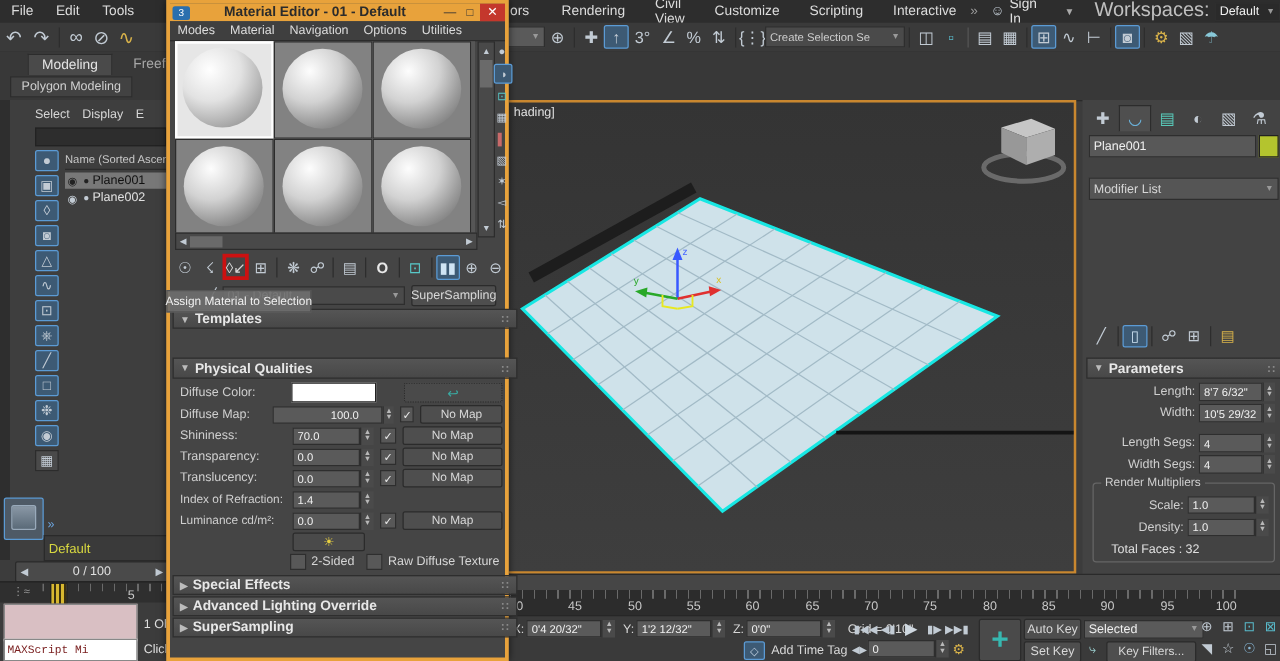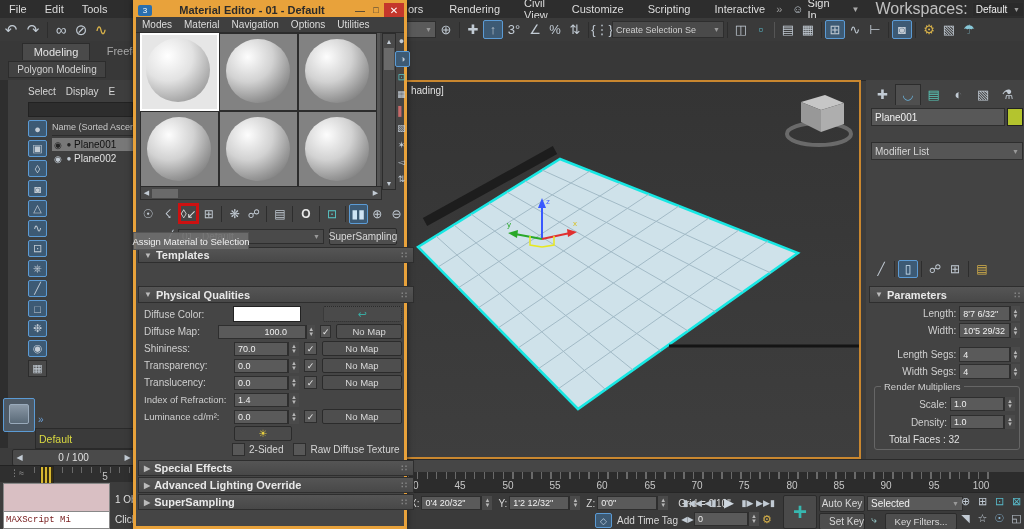--- a/index.html
+++ b/index.html
@@ -390,21 +390,21 @@
         </span>
       <span class="ic" style="width:16px;font-size:11px;color:#d8b24a;">⚙</span>
     </div>
 
     <div class="btn a" style="left:378px;top:2px;width:32px;height:32px;background:#4a4a4a;">
       <span style="color:#37b8b0;font-size:24px;font-weight:bold;">+</span>
     </div>
     <div class="btn a" style="left:414px;top:2px;width:44px;height:15px;">
       <span style="font-size:10px;">Auto Key</span>
     </div>
-    <div class="btn a" style="left:414px;top:20px;width:44px;height:15px;justify-content:flex-end;">
+    <div class="btn a" style="left:414px;top:20px;width:44px;height:15px;">
       <span style="font-size:10px;">Set Key</span>
     </div>
     <div class="fld a" style="left:462px;top:3px;width:88px;height:13px;justify-content:space-between;">
       <span style="font-size:10px;">Selected</span>
       <span style="font-size:7px;color:#999;">▼</span>
     </div>
     <span class="ic" style="position:absolute;left:462px;top:21px;width:14px;font-size:10px;color:#9cc;">⤷</span>
     <div class="btn a" style="left:480px;top:20px;width:70px;height:15px;">
       <span style="font-size:9.5px;">Key Filters...</span>
     </div>

